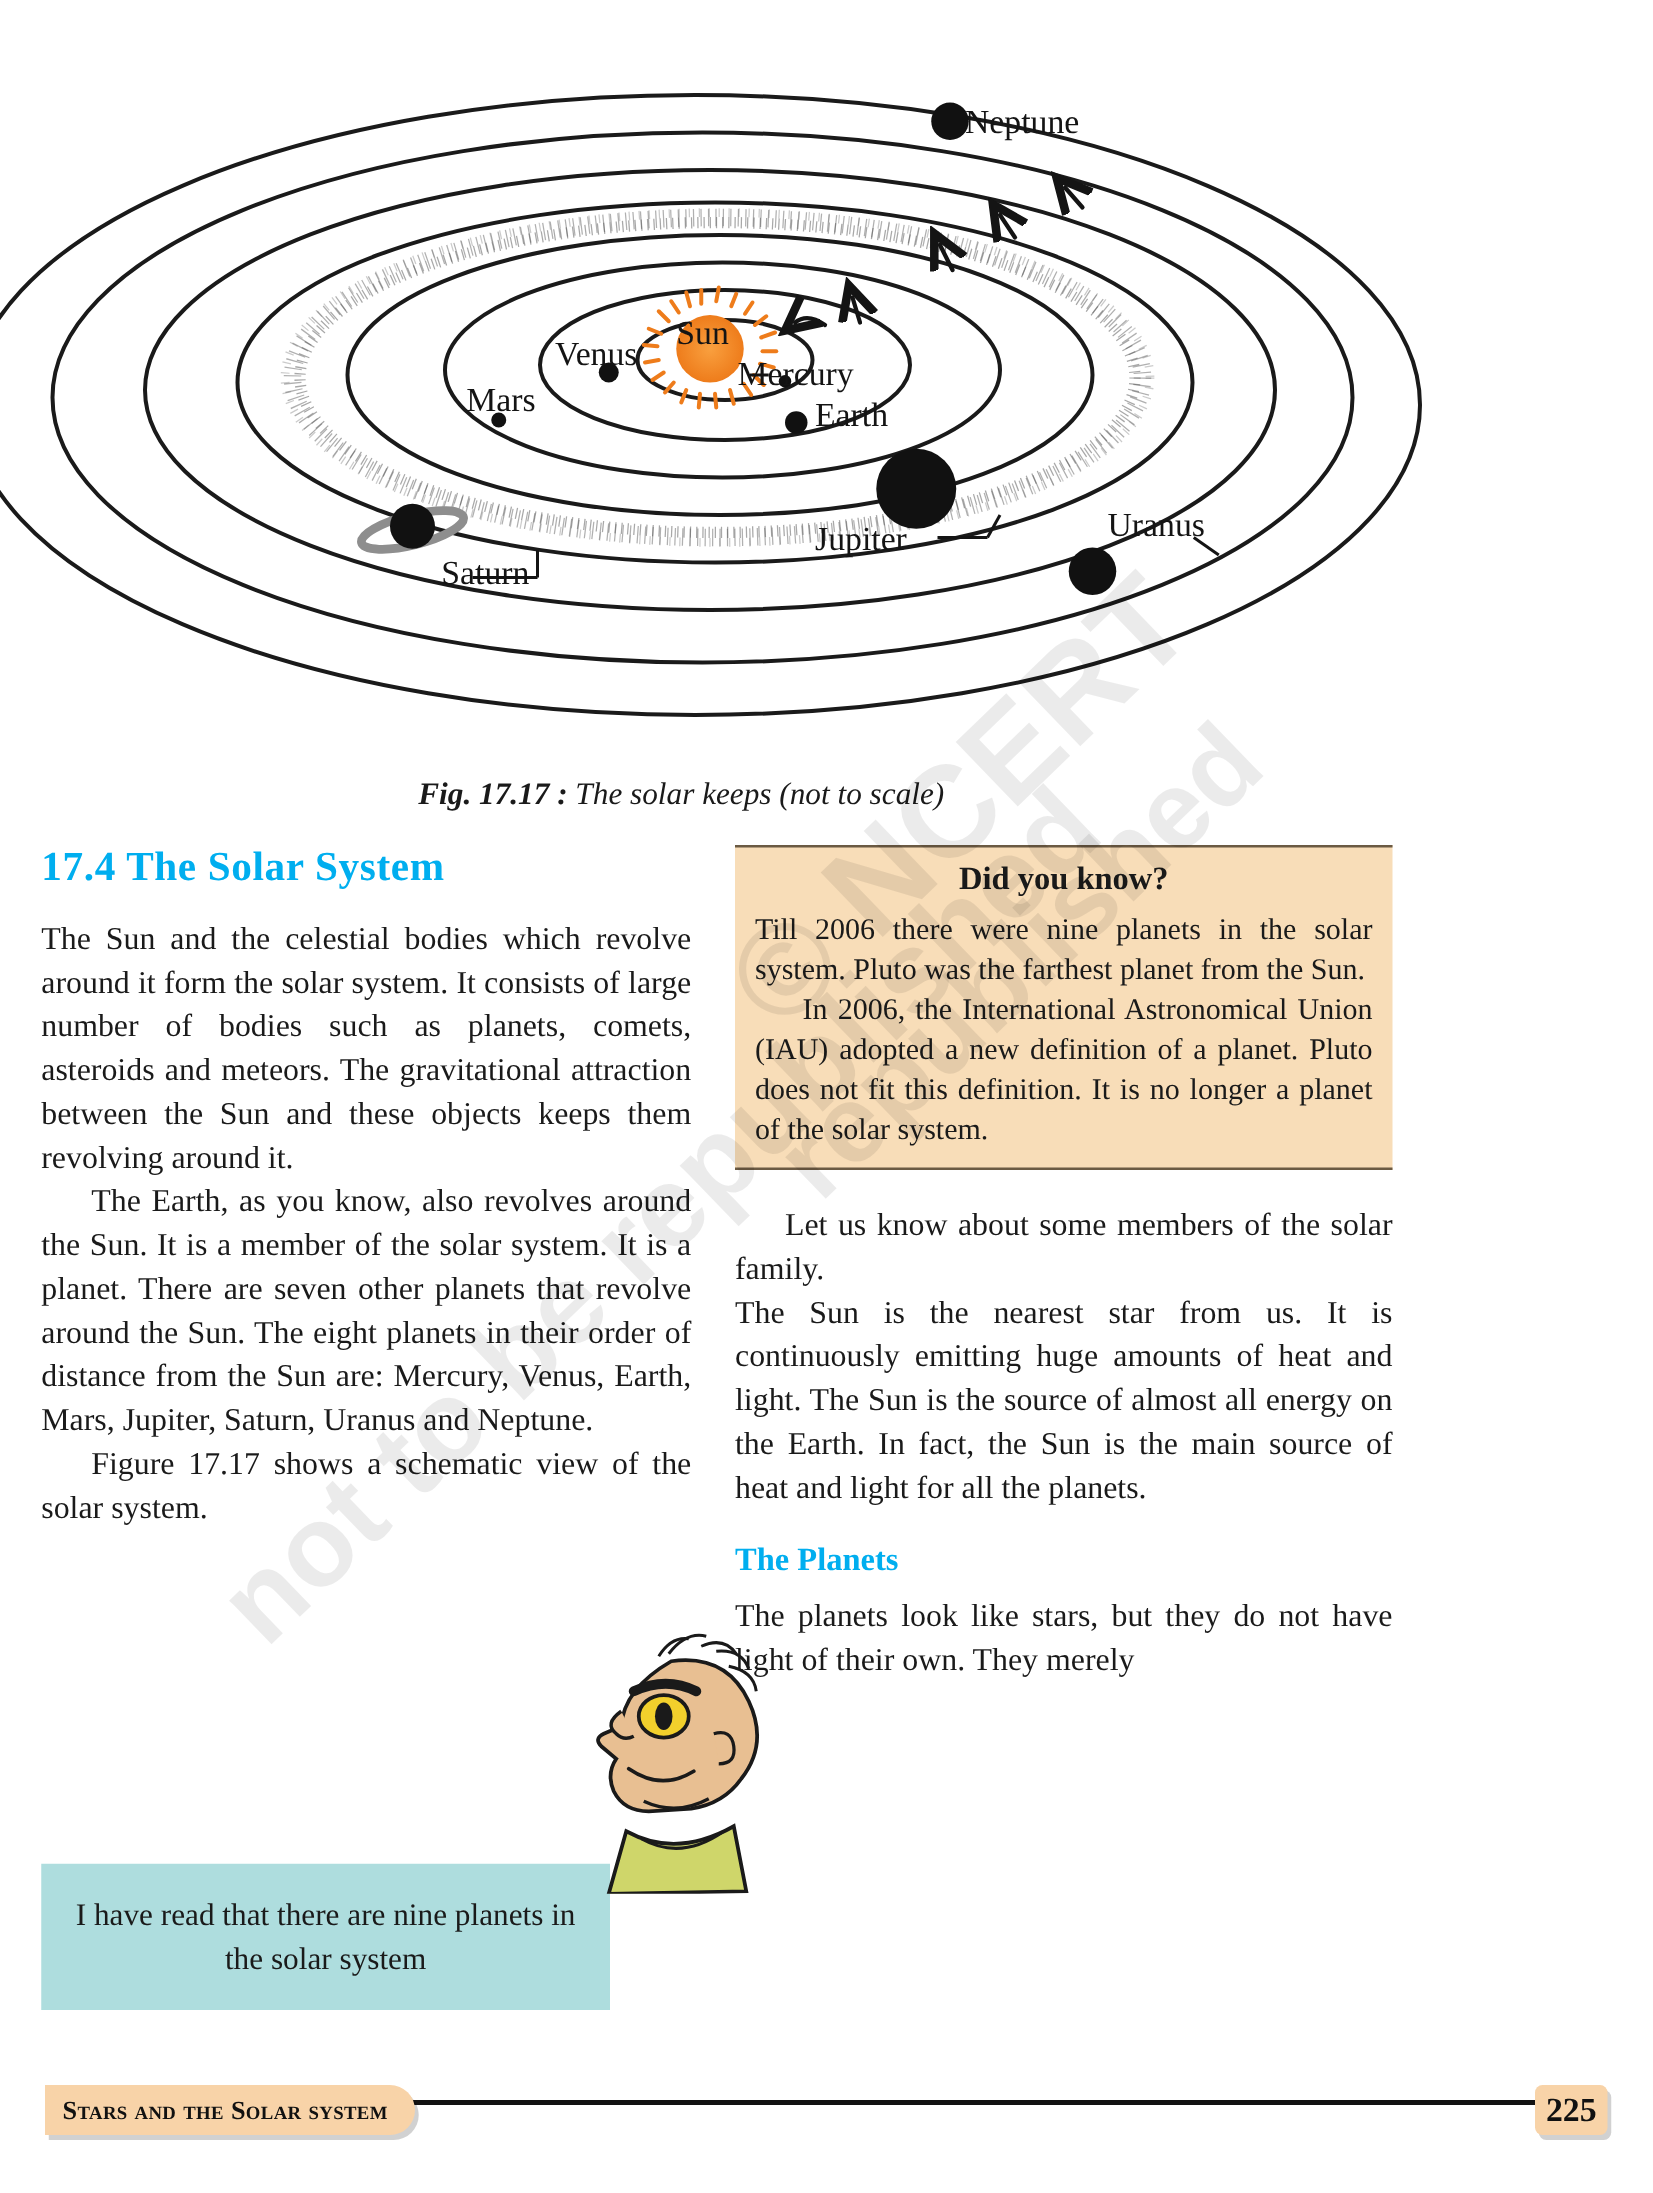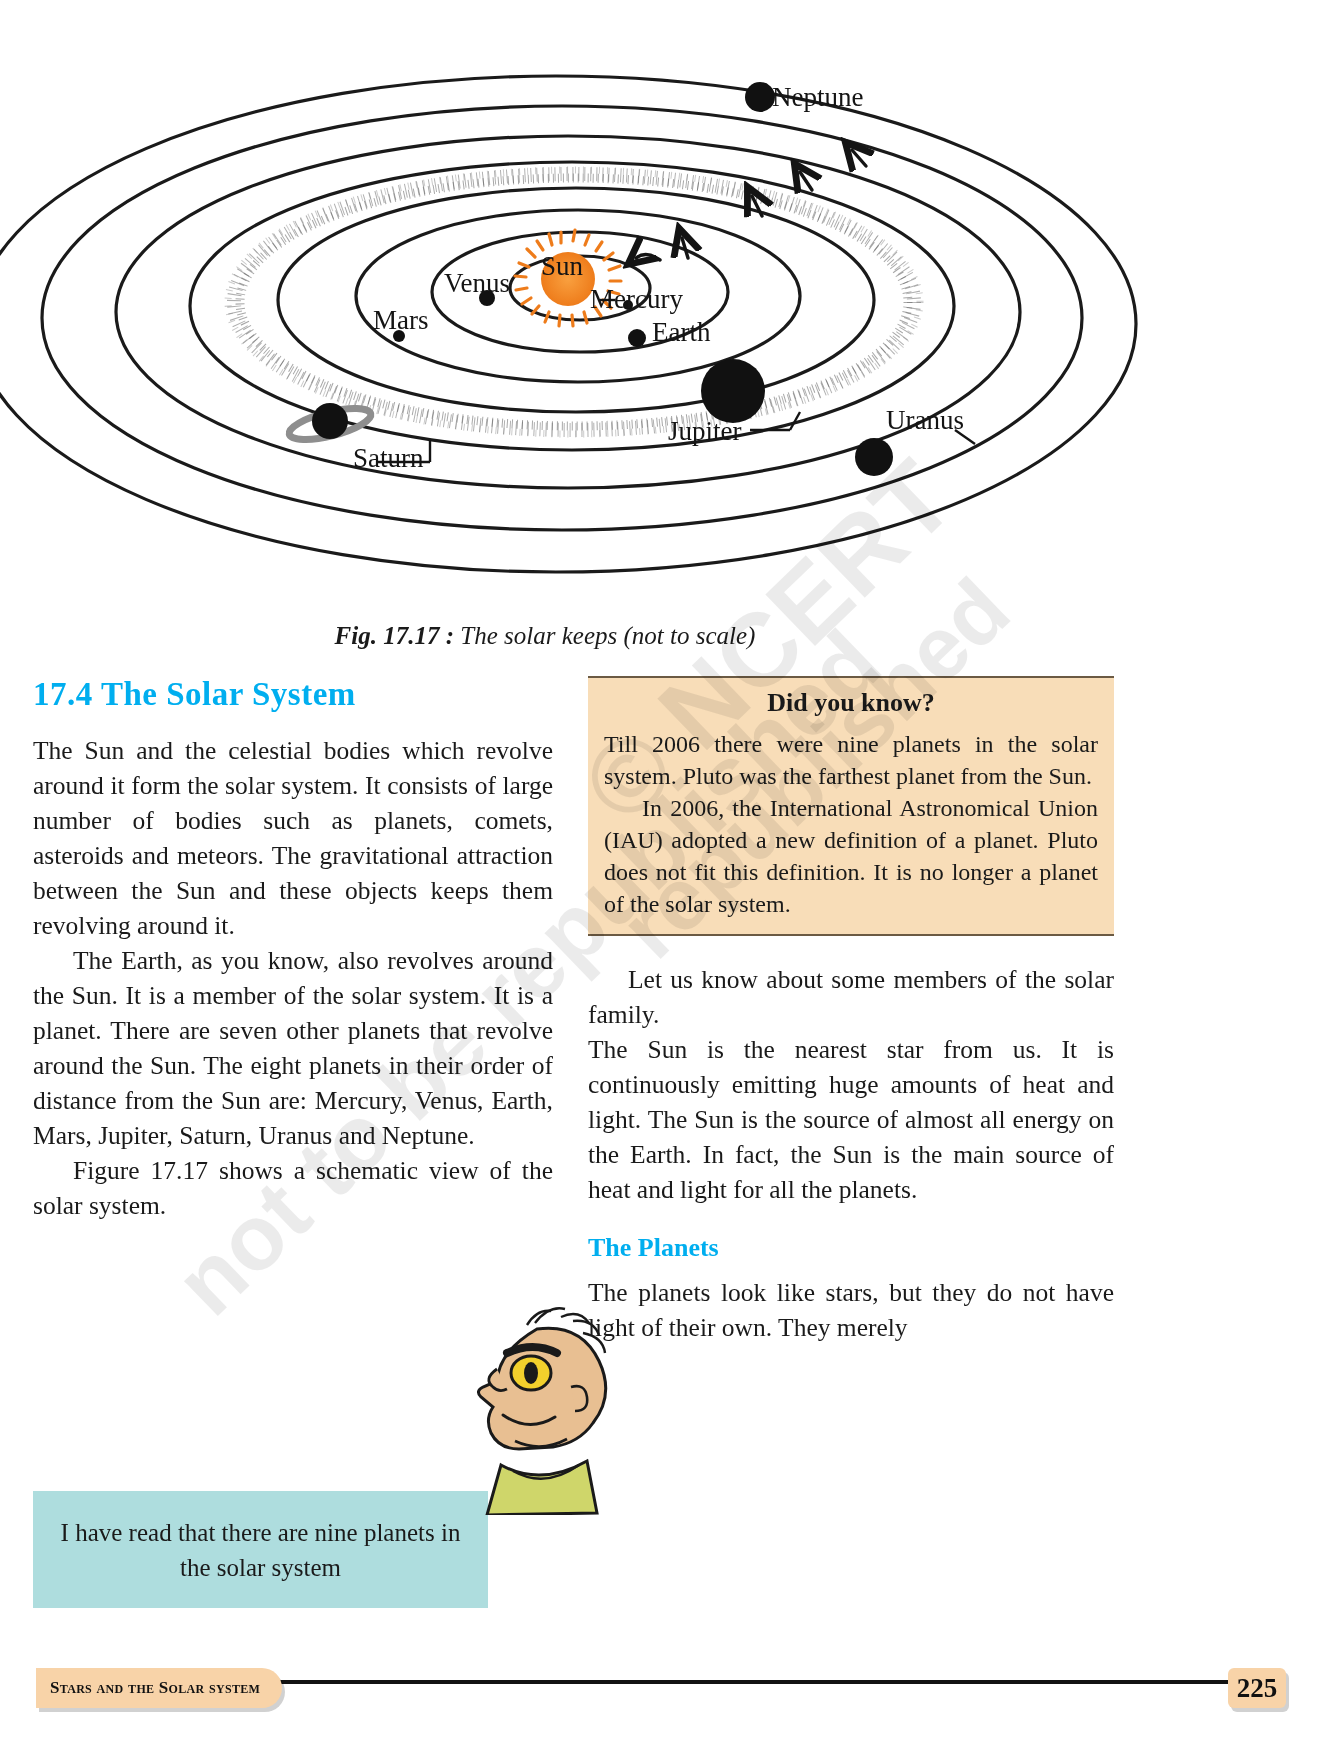--- a/index.html
+++ b/index.html
@@ -81,21 +81,21 @@
 
   
   .footer{position:absolute;left:0;top:1666px;width:1322px;height:60px;}
   .foot-rule{position:absolute;left:130px;top:14px;width:1105px;height:4px;background:#121212;}
   .foot-pill{
     position:absolute;left:36px;top:2px;height:40px;background:#f8d3a8;
     border-radius:0 20px 20px 0;padding:0 22px 0 14px;display:flex;align-items:center;
     box-shadow:3px 4px 0 rgba(0,0,0,.18);
   }
   .foot-pill span{
-    font-family:"Liberation Serif",serif;font-weight:700;font-size:17px;
+    font-family:"Liberation Serif",serif;font-weight:700;font-size:21px;
     font-variant:small-caps;letter-spacing:.3px;color:#111;white-space:nowrap;
   }
   .foot-page{
     position:absolute;right:36px;top:2px;height:40px;min-width:58px;background:#f8d3a8;
     border-radius:6px;display:flex;align-items:center;justify-content:center;
     box-shadow:3px 4px 0 rgba(0,0,0,.18);
   }
   .foot-page span{font-weight:700;font-size:27px;color:#111;font-family:"Liberation Serif",serif;text-align:center;}
 </style>
 </head>
@@ -195,21 +195,21 @@
         <line x1="955" y1="430" x2="975" y2="444"></line>
         <line x1="600" y1="300" x2="615" y2="300"></line>
       </g>
     </svg>
 
     <div class="fig-label" style="left:772px;top:82px;">Neptune</div>
     <div class="fig-label" style="left:444px;top:268px;">Venus</div>
     <div class="fig-label" style="left:590px;top:284px;">Mercury</div>
     <div class="fig-label" style="left:373px;top:305px;">Mars</div>
     <div class="fig-label" style="left:652px;top:317px;">Earth</div>
-    <div class="fig-label" style="left:668px;top:416px;">Jupiter</div>
+    <div class="fig-label" style="left:652px;top:416px;">Jupiter</div>
     <div class="fig-label" style="left:886px;top:405px;">Uranus</div>
     <div class="fig-label" style="left:341px;top:443px;margin-left:12px;">Saturn</div>
     <div class="sun-label" style="left:541px;top:251px;text-align:center;">Sun</div>
 
     <div class="caption">
       <b>Fig. 17.17 :</b><i> The solar keeps (not to scale)</i>
     </div>
   </div>
 
   <div class="cols">

